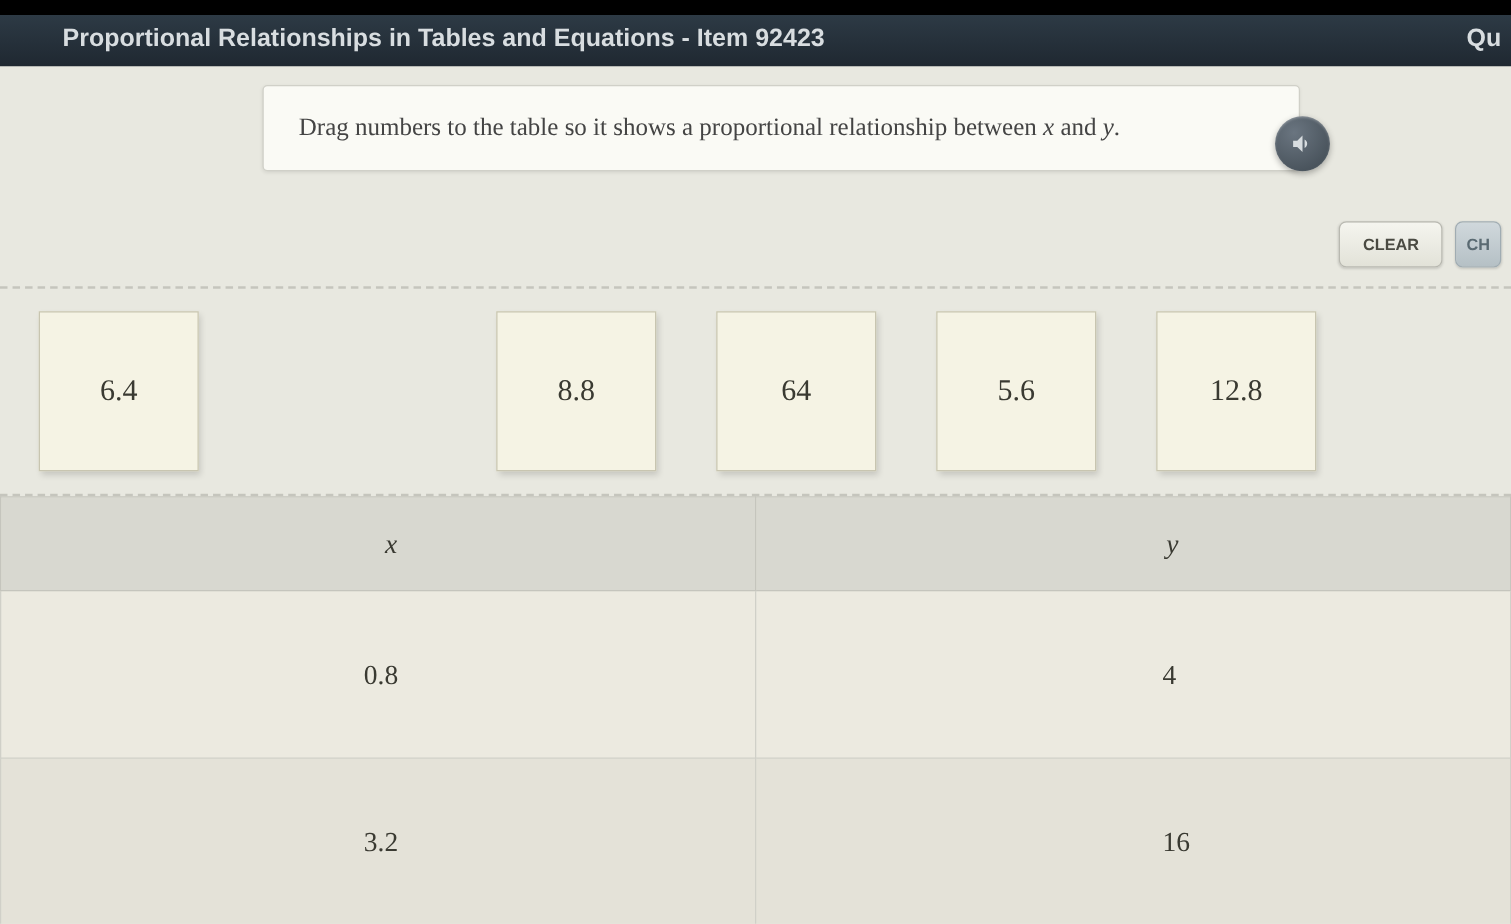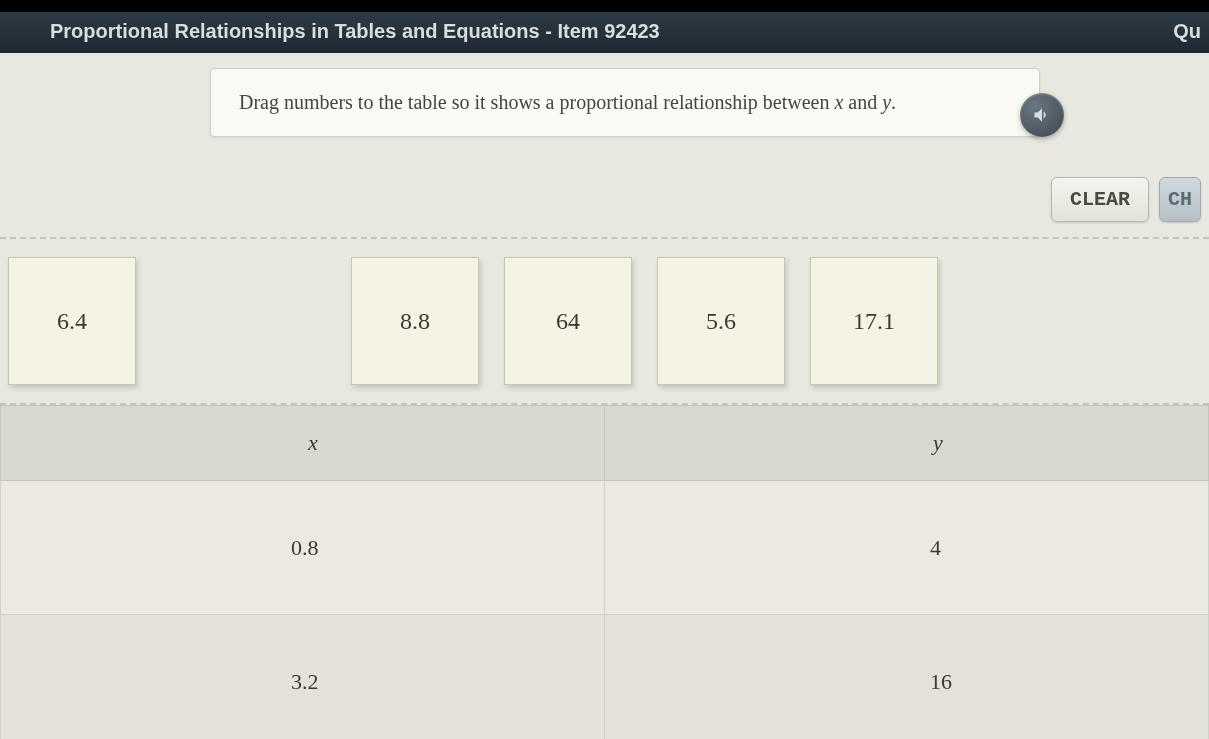--- a/index.html
+++ b/index.html
@@ -77,23 +77,23 @@
       height: 20px;
       fill: #d8dde0;
     }
     .buttons-row {
       display: flex;
       justify-content: flex-end;
       padding: 10px 8px 15px 0;
       gap: 10px;
     }
     .btn {
-      font-family: Liberation Mono, monospace;
+      font-family: Liberation Sans, sans-serif;
       font-weight: bold;
-      font-size: 20px;
+      font-size: 13px;
       padding: 10px 18px;
       border-radius: 6px;
       border: 1px solid #b8b8b0;
       background: linear-gradient(180deg, #f5f5ef 0%, #e2e2d8 100%);
       color: #4a4a42;
       cursor: pointer;
       box-shadow: 0 1px 2px rgba(0,0,0,0.15);
       text-align: center;
     }
     .btn-partial {
@@ -126,20 +126,21 @@
       background: #f5f3e4;
       border: 1px solid #c8c5b0;
       box-shadow: 2px 3px 5px rgba(0,0,0,0.15);
       display: flex;
       align-items: center;
       justify-content: center;
       font-size: 24px;
       color: #3a3a32;
       font-family: 'Times New Roman', serif;
       cursor: grab;
+      margin-left: 23px;
     }
     .xy-table {
       width: 100%;
       border-collapse: collapse;
       margin-top: 0;
     }
     .xy-table tr {
       height: 75px;
     }
     .xy-table th {
@@ -210,21 +211,21 @@
 </div>
 
 <div class="tiles-area">
   <div class="tile-group1">
     <div class="number-tile">6.4</div>
   </div>
   <div class="tile-group2">
     <div class="number-tile">8.8</div>
     <div class="number-tile">64</div>
     <div class="number-tile">5.6</div>
-    <div class="number-tile">17.1</div>
+    <div class="number-tile">12.8</div>
   </div>
 </div>
 
 <table class="xy-table">
   <tbody>
       <tr>
     <th class="x-head">x</th>
     <th class="y-head">y</th>
   </tr>
   <tr class="data-row-1">

